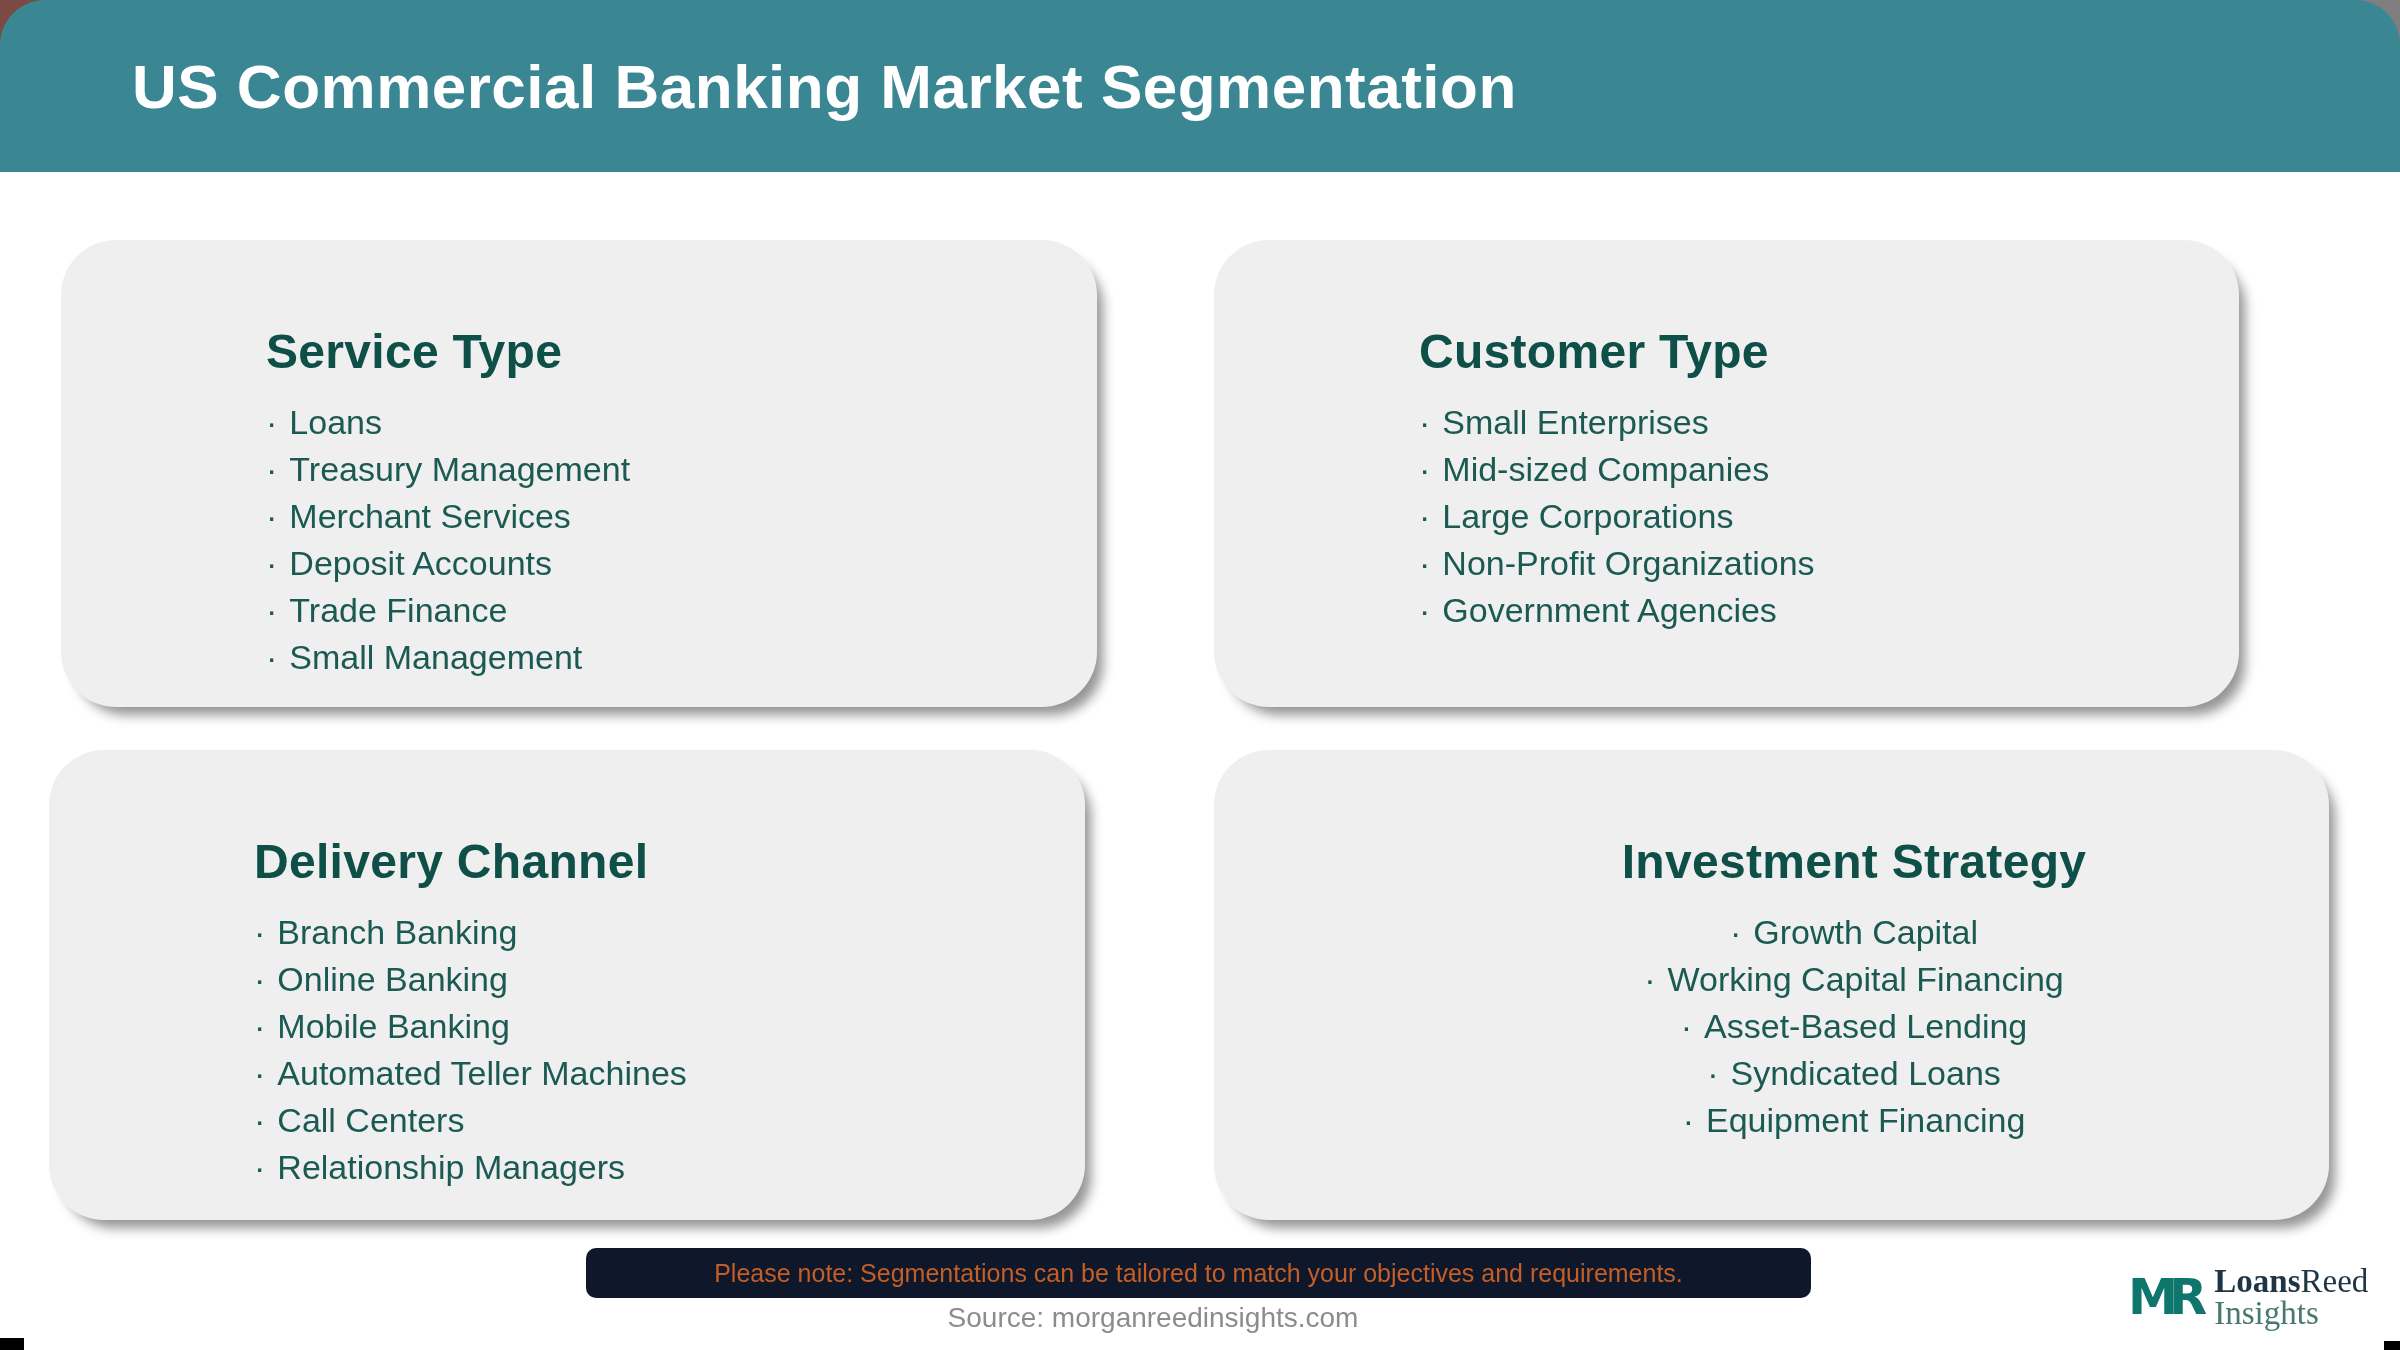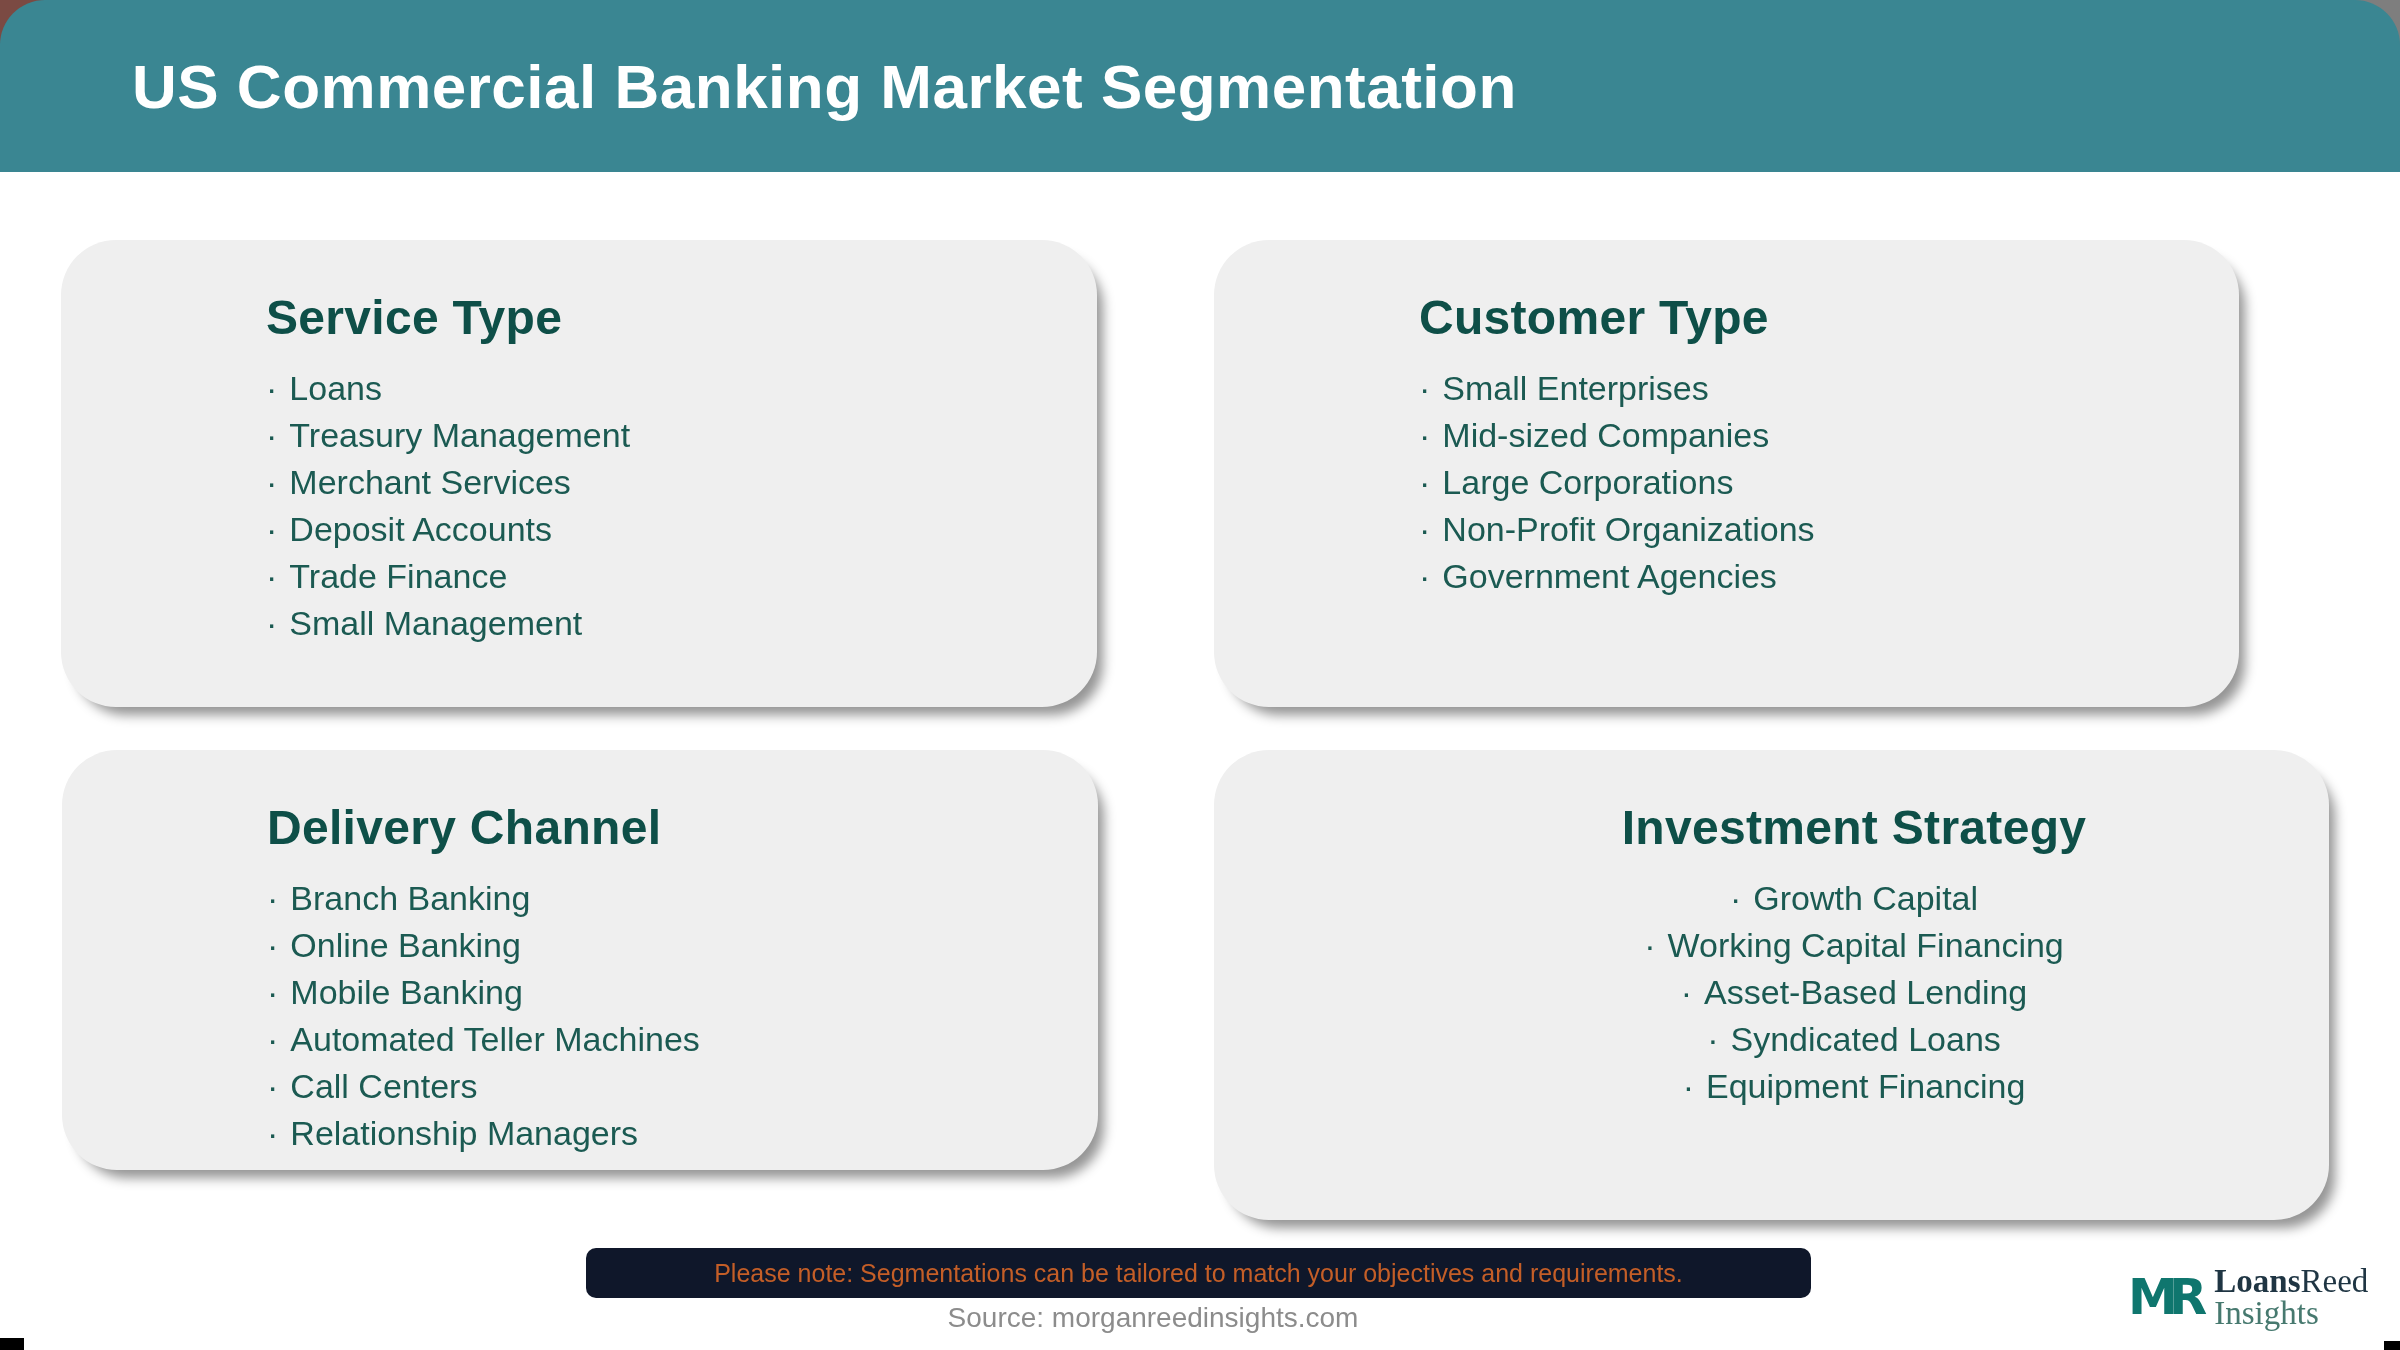--- a/index.html
+++ b/index.html
@@ -12,24 +12,24 @@
   .corner.tr{right:0;background:#7e7e7e;}
 
   
   .header{position:absolute;left:0;top:0;width:2400px;height:172px;background:#3a8692;
           border-radius:45px 45px 0 0;display:flex;align-items:center;z-index:1;}
   .header h1{margin:0 0 0 132px;font-size:62px;font-weight:bold;color:#ffffff;letter-spacing:0.5px;}
 
   
   .card{position:absolute;background:#efefef;border-radius:55px;
         box-shadow:10px 12px 12px -4px rgba(0,0,0,0.42);
-        padding:50px 40px 0 205px;box-sizing:border-box;}
+        padding:84px 40px 0 205px;box-sizing:border-box;}
   .card-1{left:61px;top:240px;width:1036px;height:467px;}
   .card-2{left:1214px;top:240px;width:1025px;height:467px;}
-  .card-3{left:62px;top:750px;width:1036px;height:420px;}
+  .card-3{left:49px;top:750px;width:1036px;height:470px;}
   .card-4{left:1214px;top:750px;width:1115px;height:470px;text-align:center;}
   .card h2{margin:0 0 20px 0;font-size:48px;font-weight:bold;color:#0e4f48;letter-spacing:0.3px;}
   .card ul{list-style:none;margin:0;padding:0;}
   .card li{font-size:34px;line-height:47px;color:#1b5a52;}
   .bullet{display:inline-block;margin-right:12px;color:#1b5a52;}
 
   
   .note{position:absolute;left:586px;top:1248px;width:1225px;height:50px;background:#0f172a;
         border-radius:10px;display:flex;align-items:center;justify-content:center;}
   .note span{font-size:25px;color:#c45e27;}

